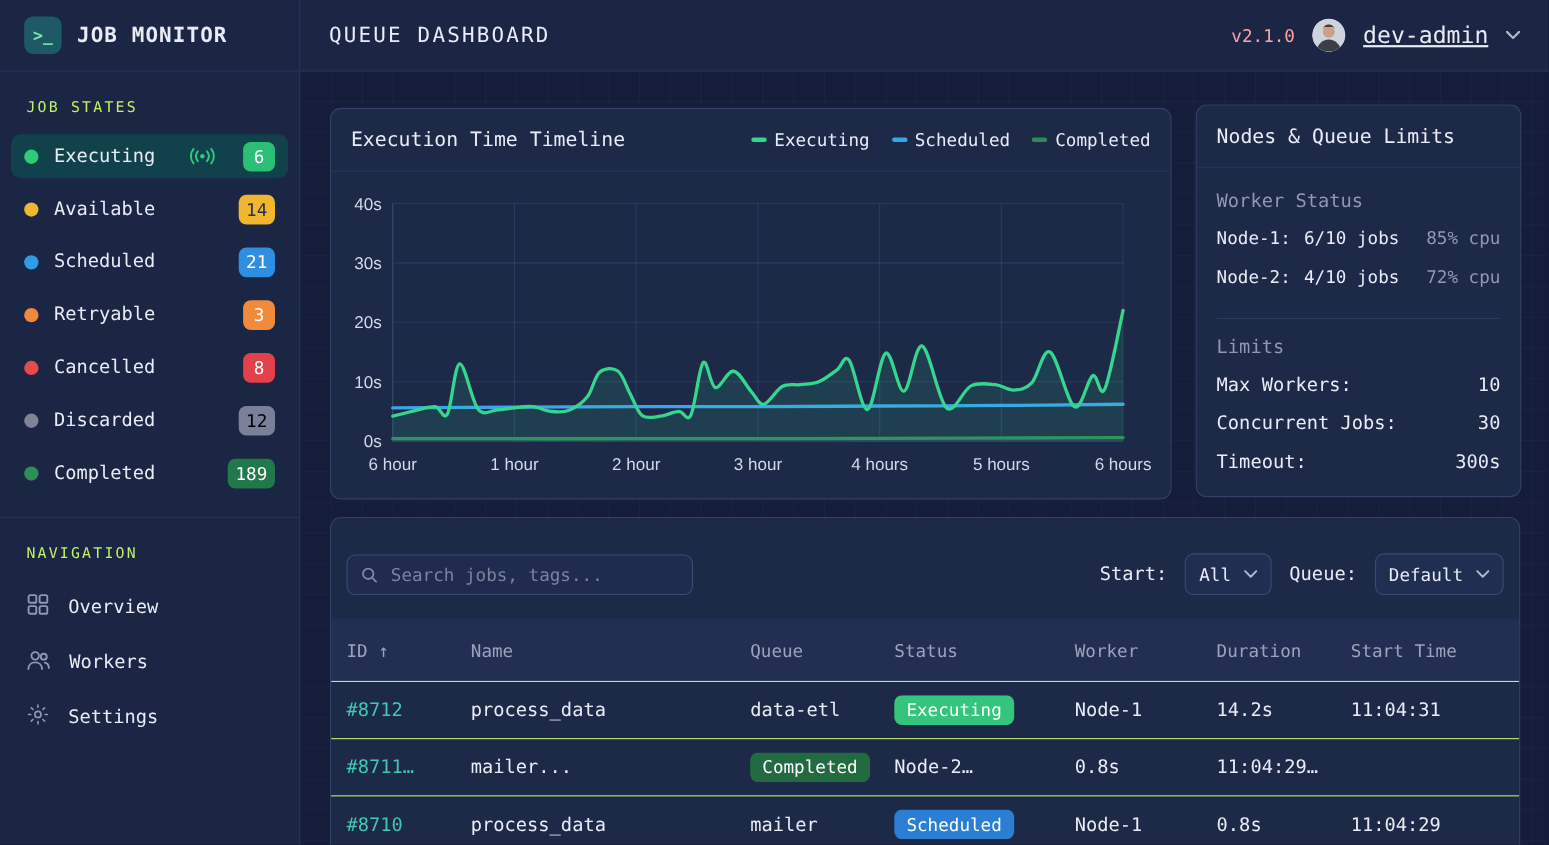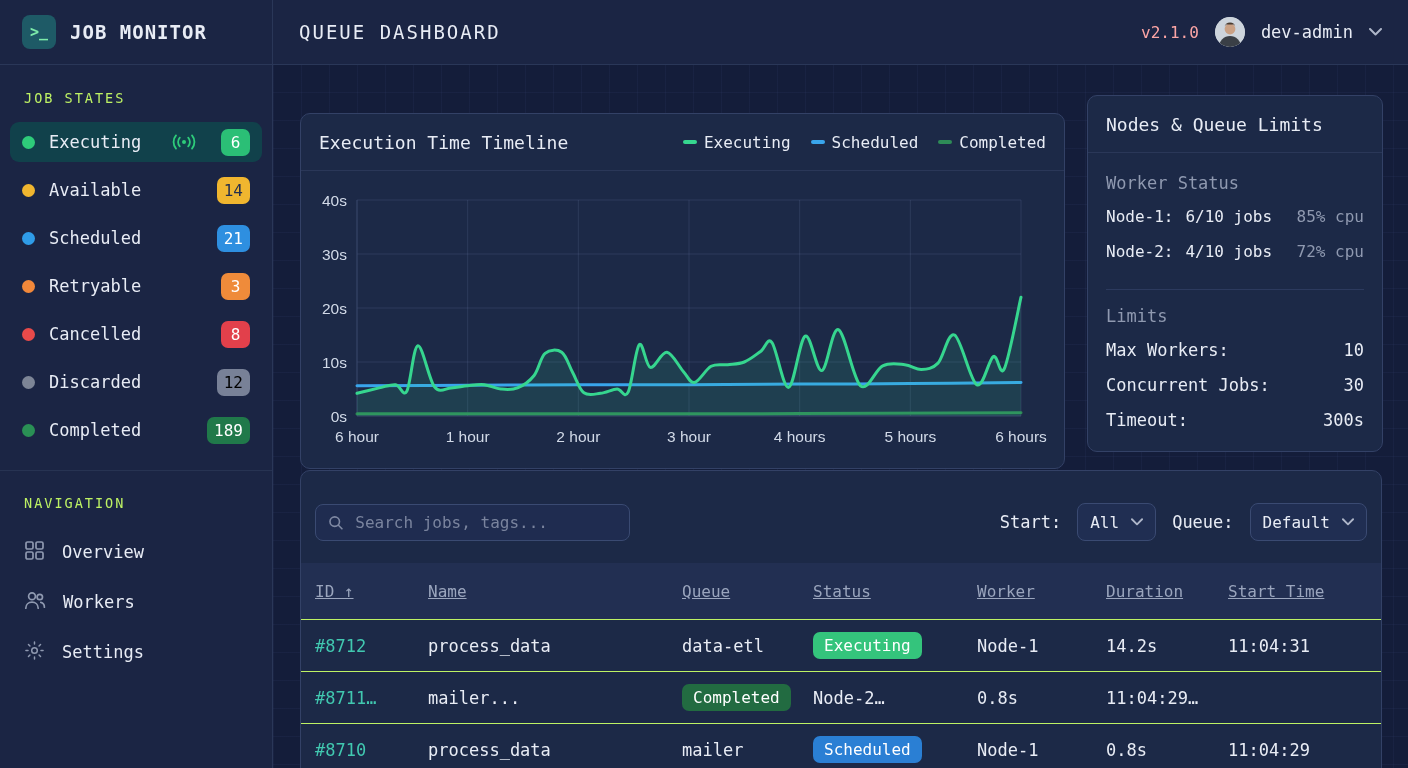--- a/index.html
+++ b/index.html
@@ -11,21 +11,21 @@
           border-bottom:1px solid #2a3758;display:flex;align-items:center;z-index:5;}
   .brand{width:273px;height:100%;display:flex;align-items:center;gap:14px;
          padding-left:22px;box-sizing:border-box;border-right:1px solid #2a3758;flex:none;}
   .logo{width:34px;height:34px;border-radius:8px;background:#1e5a66;color:#7debaa;
         display:flex;align-items:center;justify-content:center;font-size:15px;font-weight:bold;}
   .app-title{font-size:19px;font-weight:bold;letter-spacing:1px;}
   .page-title{font-size:19px;letter-spacing:2px;padding-left:26px;flex:1;}
   .header-right{display:flex;align-items:center;gap:16px;padding-right:26px;}
   .version{color:#fca5a5;font-size:16px;}
   .avatar{width:30px;height:30px;border-radius:50%;overflow:hidden;background:#cfd6de;flex:none;}
-  .username{font-size:17px;}
+  .username{font-size:21px;text-decoration:underline;}
   .chev{stroke:#aeb6c9;fill:none;stroke-width:2;stroke-linecap:round;stroke-linejoin:round;}
 
   
   .sidebar{position:absolute;top:64px;left:0;width:273px;bottom:0;background:#1b2544;
            border-right:1px solid #2a3758;box-sizing:border-box;padding:26px 10px 0;}
   .section-label{color:#bef264;font-size:13.5px;letter-spacing:2px;padding:0 14px;margin-bottom:16px;}
   .state-item{display:flex;align-items:center;height:40px;margin:0 0 8px;padding:0 12px;
               border-radius:9px;gap:14px;cursor:pointer;}
   .state-item.is-active{background:#11414b;}
   .dot{width:13px;height:13px;border-radius:50%;flex:none;}
@@ -41,21 +41,21 @@
   .main{position:absolute;left:273px;top:64px;right:0;bottom:0;background:#141d3a;
         background-image:linear-gradient(rgba(110,140,210,0.055) 1px,transparent 1px),
                          linear-gradient(90deg,rgba(110,140,210,0.055) 1px,transparent 1px);
         background-size:28px 28px;}
   .card{position:absolute;background:#1c2947;border:1px solid #33416ا6;border-radius:10px;box-sizing:border-box;}
   .card{border:1px solid #334166;}
   .card-header{height:57px;display:flex;align-items:center;justify-content:space-between;
                padding:0 18px;border-bottom:1px solid #2a3758;box-sizing:border-box;}
   .card-title{font-size:18px;}
 
-  #chart-card{left:27px;top:49px;width:765px;height:356px;}
+  #chart-card{left:27px;top:34px;width:765px;height:356px;}
   .legend{display:flex;align-items:center;gap:20px;}
   .legend-item{display:flex;align-items:center;gap:7px;font-size:16px;cursor:pointer;}
   .legend-swatch{width:14px;height:4px;border-radius:2px;}
   #timeline-svg{position:absolute;left:0;top:57px;}
 
   #nodes-card{left:814px;top:31px;width:296px;height:357px;}
   .nodes-body{padding:20px 18px 0;}
   .muted{color:#8f99b0;}
   .nodes-sub{font-size:17px;margin-bottom:14px;}
   .node-row{display:flex;align-items:baseline;font-size:16px;height:35px;}
@@ -72,21 +72,21 @@
               border-radius:8px;background:#1f2c50;padding:0 12px;box-sizing:border-box;}
   .search-box input{background:transparent;border:none;outline:none;color:#e8ecf5;
                     font-family:"DejaVu Sans Mono",monospace;font-size:16px;width:100%;}
   .search-box input::placeholder{color:#7a849e;}
   .filters-right{margin-left:auto;display:flex;align-items:center;gap:16px;}
   .filter-label{font-size:17px;}
   .select{display:flex;align-items:center;gap:12px;height:38px;border:1px solid #3a4a72;border-radius:8px;
           background:#202e52;padding:0 12px;font-size:16px;cursor:pointer;box-sizing:border-box;}
 
   .tbl-header{display:grid;grid-template-columns:113px 254px 131px 164px 129px 122px 1fr;
-              height:56px;align-items:center;background:#222f52;margin-top:22px;color:#9aa5bd;font-size:16px;text-decoration:underline;}
+              height:56px;align-items:center;background:#222f52;margin-top:22px;color:#9aa5bd;font-size:16px;}
   .tbl-header .th{padding-left:14px;cursor:pointer;}
   .tbl-row{display:grid;grid-template-columns:113px 254px 131px 164px 129px 122px 1fr;
            height:51px;align-items:center;border-top:1px solid #bef264;font-size:17px;cursor:pointer;}
   .tbl-row .td{padding-left:14px;white-space:nowrap;overflow:hidden;}
   .job-id{color:#41c8b0;}
   .badge{display:inline-block;border-radius:7px;padding:4px 11px;font-size:16px;color:#fff;}
 </style>
 </head>
 <body>
 

